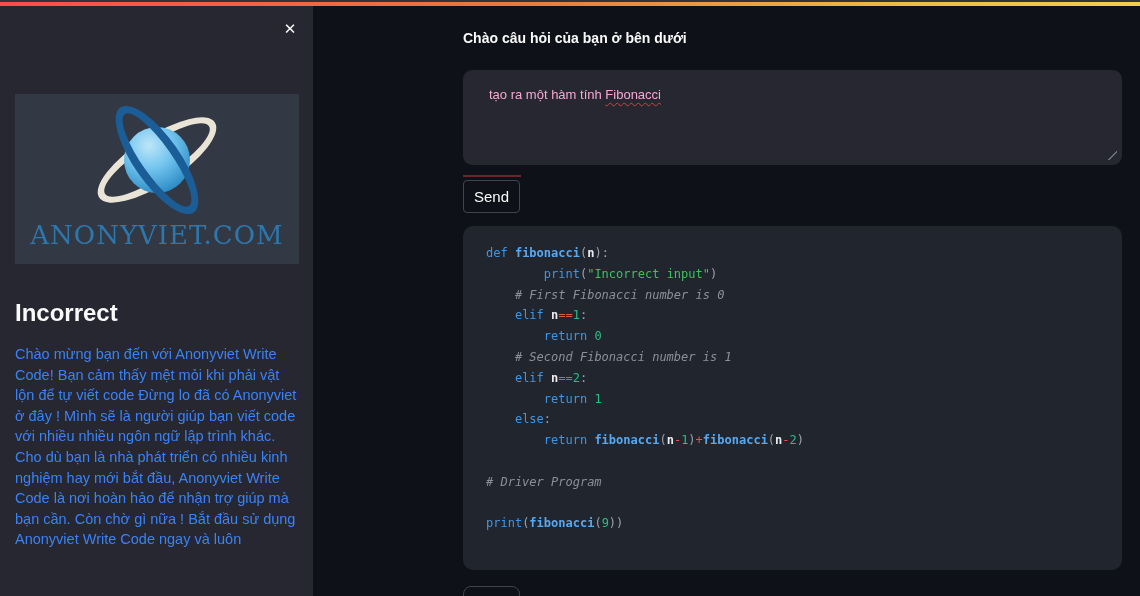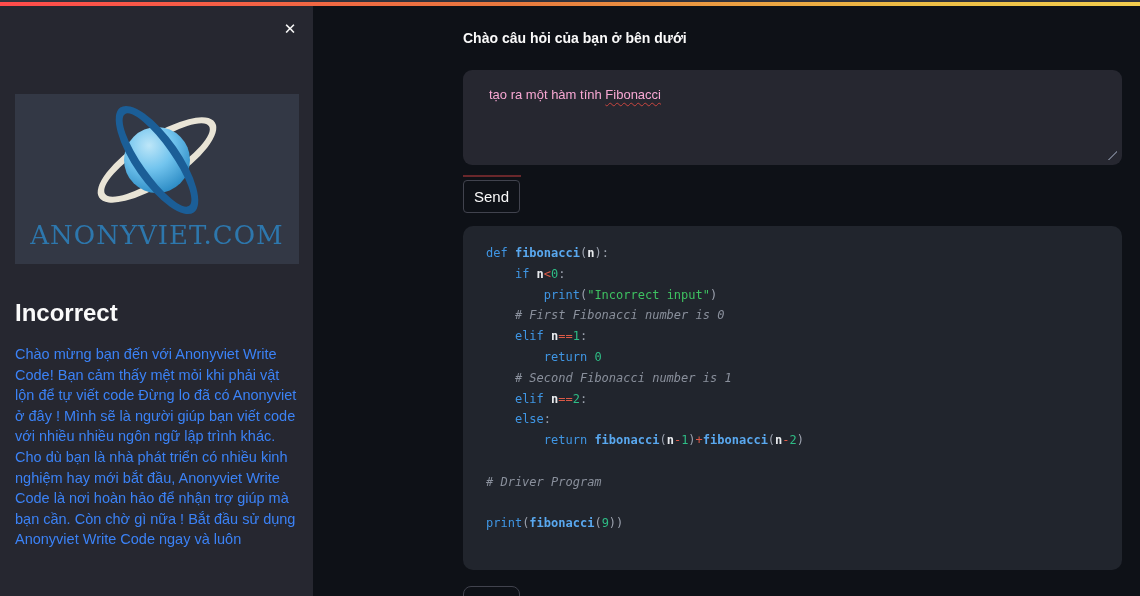--- a/index.html
+++ b/index.html
@@ -94,27 +94,27 @@
     <span>tạo ra một hàm tính </span><span class="misspelled">Fibonacci</span>
     <div class="resize-handle"></div>
   </div>
 
   <div class="focus-line"></div>
 
   <button class="send-btn">Send</button>
 
   <div class="code-block">
       <div class="code-line"><span class="tok-kw">def</span><span class="tok-txt"> </span><span class="tok-fn">fibonacci</span><span class="tok-pun">(</span><span class="tok-var">n</span><span class="tok-pun">):</span></div>
-      <div class="code-line"><span class="tok-txt">    </span><span class="tok-kw">if</span><span class="tok-txt"> </span><span class="tok-var">n</span><span class="tok-op">&lt;</span><span class="tok-num">0</span><span class="tok-pun">:</span></div>
       <div class="code-line"><span class="tok-txt">        </span><span class="tok-kw">print</span><span class="tok-pun">(</span><span class="tok-str">"Incorrect input"</span><span class="tok-pun">)</span></div>
       <div class="code-line"><span class="tok-txt">    </span><span class="tok-cmt"># First Fibonacci number is 0</span></div>
       <div class="code-line"><span class="tok-txt">    </span><span class="tok-kw">elif</span><span class="tok-txt"> </span><span class="tok-var">n</span><span class="tok-op">==</span><span class="tok-num">1</span><span class="tok-pun">:</span></div>
       <div class="code-line"><span class="tok-txt">        </span><span class="tok-kw">return</span><span class="tok-txt"> </span><span class="tok-num">0</span></div>
       <div class="code-line"><span class="tok-txt">    </span><span class="tok-cmt"># Second Fibonacci number is 1</span></div>
       <div class="code-line"><span class="tok-txt">    </span><span class="tok-kw">elif</span><span class="tok-txt"> </span><span class="tok-var">n</span><span class="tok-op">==</span><span class="tok-num">2</span><span class="tok-pun">:</span></div>
+      <div class="code-line"><span class="tok-txt">        </span><span class="tok-kw">return</span><span class="tok-txt"> </span><span class="tok-num">1</span></div>
       <div class="code-line"><span class="tok-txt">    </span><span class="tok-kw">else</span><span class="tok-pun">:</span></div>
       <div class="code-line"><span class="tok-txt">        </span><span class="tok-kw">return</span><span class="tok-txt"> </span><span class="tok-fn">fibonacci</span><span class="tok-pun">(</span><span class="tok-var">n</span><span class="tok-op">-</span><span class="tok-num">1</span><span class="tok-pun">)</span><span class="tok-op">+</span><span class="tok-fn">fibonacci</span><span class="tok-pun">(</span><span class="tok-var">n</span><span class="tok-op">-</span><span class="tok-num">2</span><span class="tok-pun">)</span></div>
       <div class="code-line">&nbsp;</div>
       <div class="code-line"><span class="tok-cmt"># Driver Program</span></div>
       <div class="code-line">&nbsp;</div>
       <div class="code-line"><span class="tok-kw">print</span><span class="tok-pun">(</span><span class="tok-fn">fibonacci</span><span class="tok-pun">(</span><span class="tok-num">9</span><span class="tok-pun">)</span><span class="tok-pun">)</span></div>
     </div>
 
   <div class="partial-btn"></div>
 

